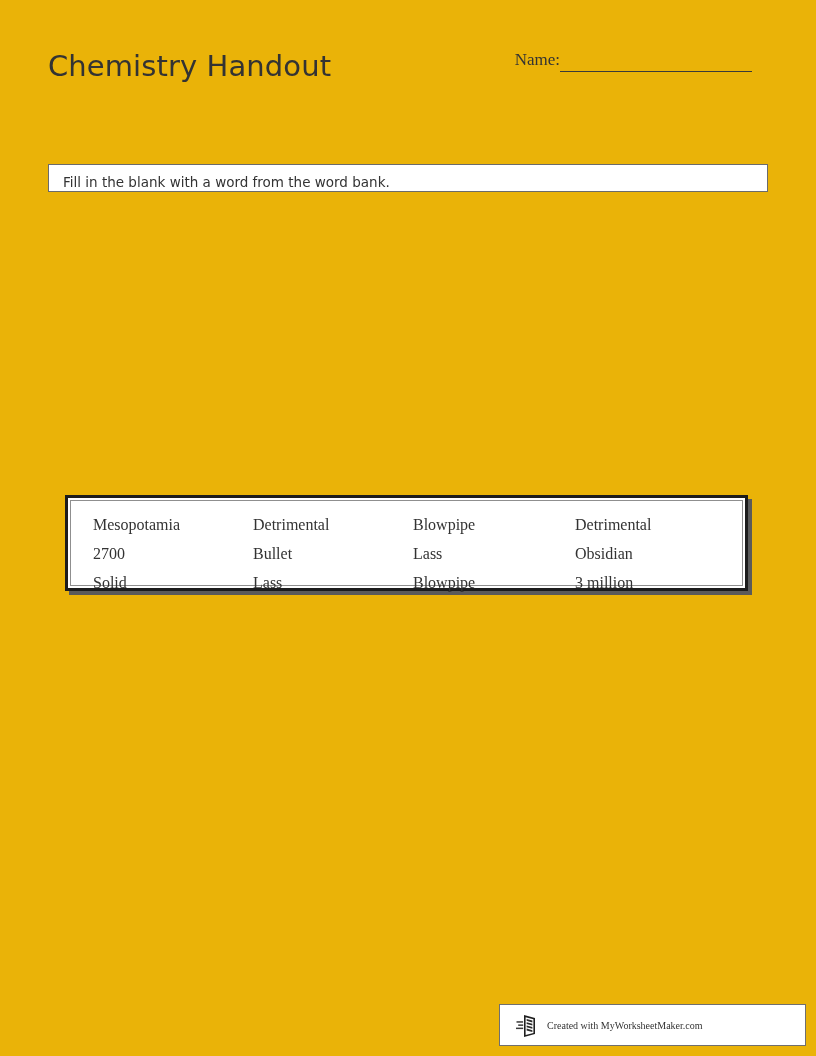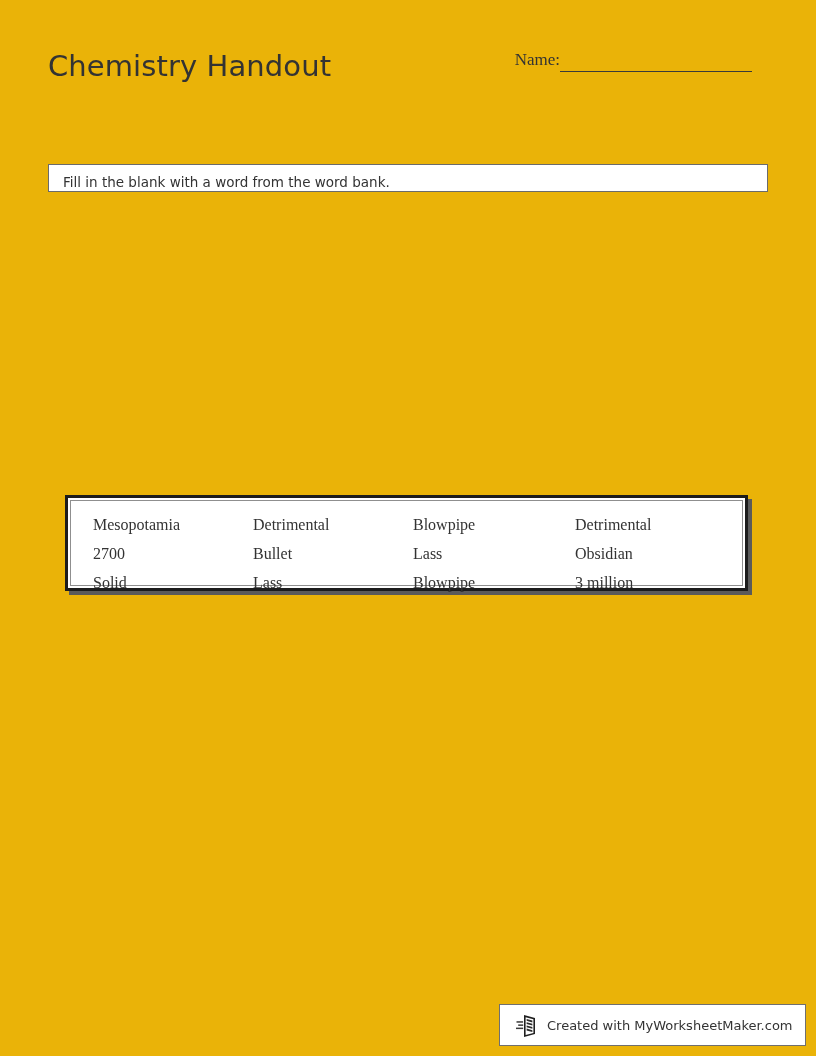--- a/index.html
+++ b/index.html
@@ -168,23 +168,24 @@
     padding-left: 16px;
   }
   .badge-logo {
     width: 22px;
     height: 24px;
     flex: 0 0 auto;
     margin-right: 9px;
     display: block;
   }
   .badge-text {
-    font-size: 13px;
-    color: #333333;
-    white-space: nowrap;
+    font-size: 10px;
+    color: #333333;
+    white-space: nowrap;
+    font-family: Liberation Serif, serif;
   }
 </style>
 </head>
 <body>
 
 <div class="page">
 
   <div class="header">
     <div class="title">Chemistry Handout</div>
 

